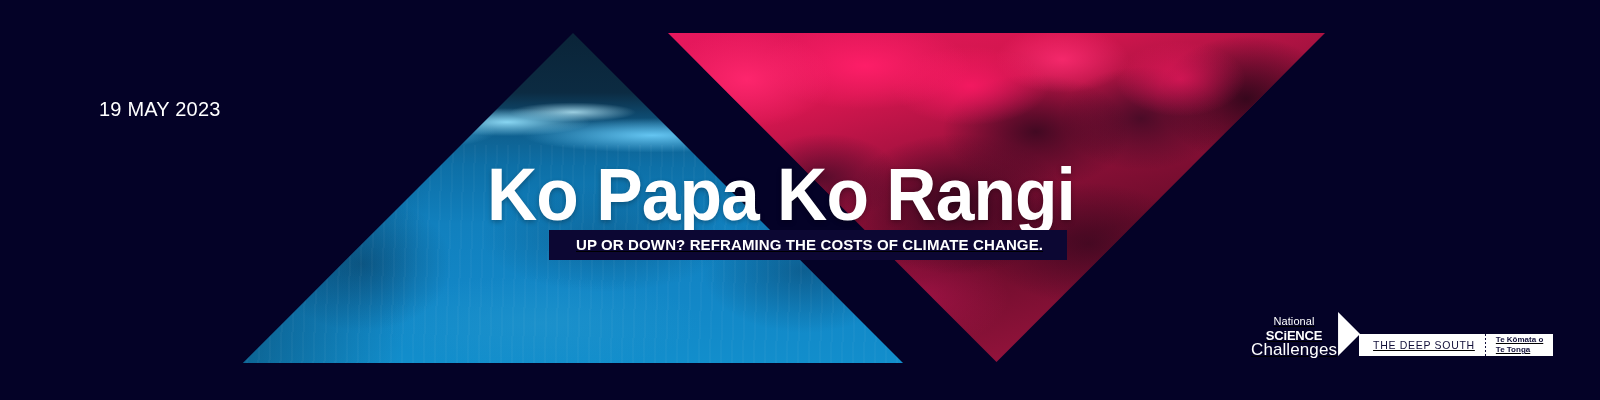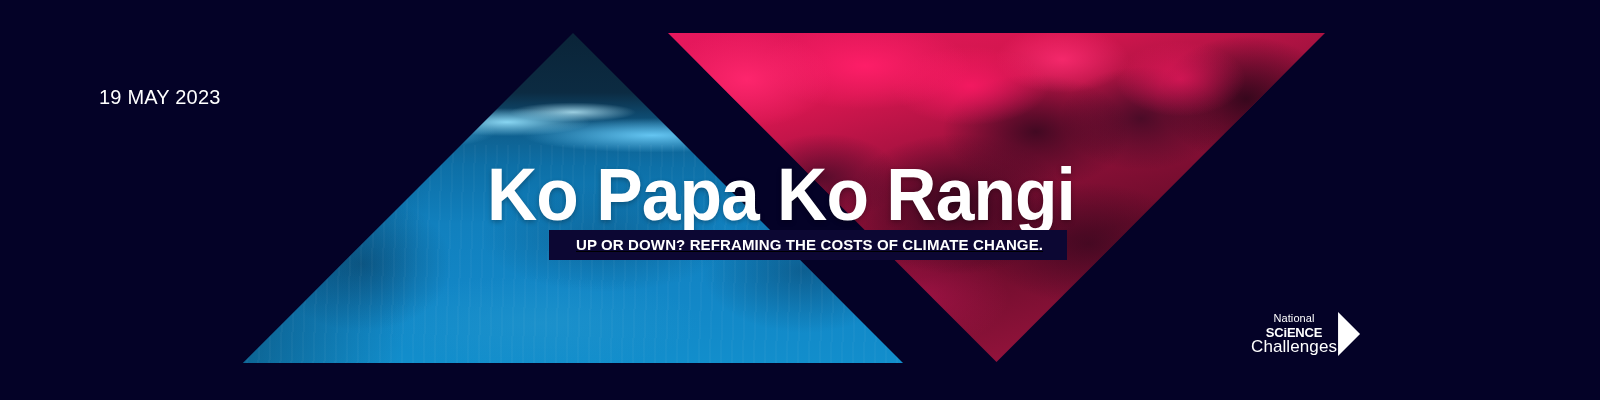--- a/index.html
+++ b/index.html
@@ -102,21 +102,21 @@
         #8e1038 45%,
         #6d0c2c 62%,
         #8d1239 80%,
         #bb1750 100%);
   }
 
   
   #event-meta {
     position: absolute;
     left: 99px;
-    top: 30px;
+    top: 42px;
     color: #ffffff;
     font-size: 20px;
     line-height: 27px;
     letter-spacing: .2px;
     white-space: pre;
   }
   #event-meta div { white-space: nowrap; }
 
   #title {
     position: absolute;
@@ -156,21 +156,22 @@
     white-space: nowrap;
   }
 
   
   #logo-lockup {
     position: absolute;
     left: 1251px;
     top: 312px;
     height: 44px;
     display: flex;
-    align-items: flex-start;
+    align-items: flex-end;
+    text-decoration: underline;
   }
   #nsc-block {
     display: flex;
     flex-direction: column;
     justify-content: center;
     align-items: center;
     color: #ffffff;
     padding-right: 2px;
   }
   #nsc-block .nsc-national {
@@ -249,15 +250,23 @@
     <span class="sub-text">UP OR DOWN? REFRAMING THE COSTS OF CLIMATE CHANGE.</span>
   </div>
 
   <div id="logo-lockup">
     <div id="nsc-block">
       <span class="nsc-national">National</span>
       <span class="nsc-science">SCiENCE</span>
       <span class="nsc-challenges">Challenges</span>
     </div>
     <div id="chevron"></div>
+    <div id="white-panel">
+      <span class="deep-south">THE DEEP SOUTH</span>
+      <span class="divider"></span>
+      <span class="maori">
+        <span>Te Kōmata o</span><br>
+        <span>Te Tonga</span>
+      </span>
+    </div>
   </div>
 
 </div>
 
 </body></html>

